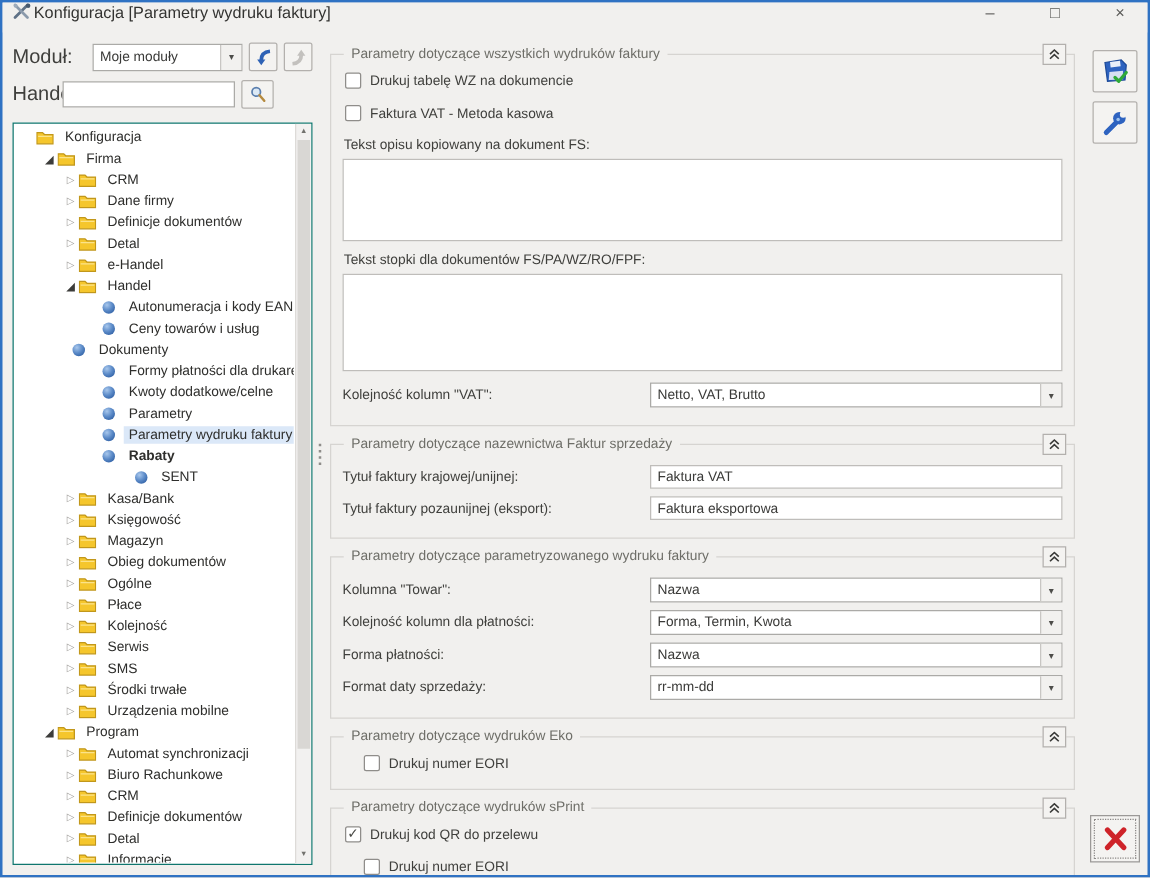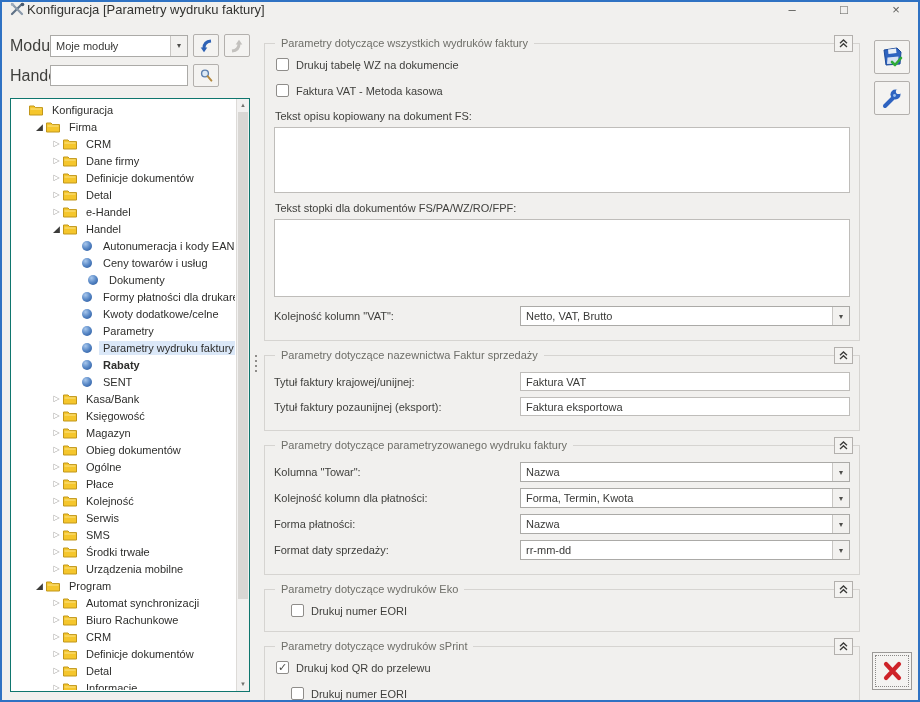--- a/index.html
+++ b/index.html
@@ -17,21 +17,21 @@
   .titlebar { height:24px; display:flex; align-items:flex-start; padding:0 10px 0 8px; gap:2px; background:#f1f0ee; }
   .title-text { font-size:13px; color:#333331; }
   .win-controls { margin-left:auto; display:flex; align-items:center; gap:36px; padding-right:4px; }
   .win-btn { font-size:13px; color:#5c5c59; width:16px; text-align:center; cursor:default; }
   
   .content { display:flex; height:674px; }
   .left-col { width:248px; padding:8px 0 8px 8px; display:flex; flex-direction:column; }
   .form-row { display:flex; align-items:center; margin-bottom:7px; }
   .small-label { width:40px; font-size:16px; color:#3f3f3c; }
   .combo, .textfield { height:22px; background:#fff; border:1px solid #abaaa7; display:flex; align-items:center; }
-  .combo-modul { width:138px; }
+  .combo-modul { width:138px;margin-left:24px; }
   .combo-value { flex:1; padding:0 5px; font-size:11px; white-space:nowrap; overflow:hidden; }
   .combo-arrow { width:17px; align-self:stretch; border-left:1px solid #c8c6c3; background:#f2f1ef; display:flex; align-items:center; justify-content:center; font-size:8px; color:#4d4d4a; }
   .search-input { width:138px; height:21px; border:1px solid #abaaa7; font-size:11px; padding:0 5px; font-family:"Liberation Sans",sans-serif; background:#fff; outline:none; }
   .tool-btn { width:26px; height:23px; margin-left:5px; border:1px solid #b3b0ad; border-radius:2px; background:#f4f3f1; display:flex; align-items:center; justify-content:center; cursor:pointer; }
   .tool-btn.disabled { cursor:default; }
   
   .tree-panel { flex:1; margin-top:4px; border:1px solid #0f766e; background:#fff; position:relative; overflow:hidden; }
   .tree-rows { position:absolute; inset:1px 14px 1px 1px; overflow:hidden; padding-top:1px; }
   .tree-row { height:17px; display:flex; align-items:center; white-space:nowrap; font-size:11px; cursor:default; }
   .expander { width:13px; flex:0 0 13px; text-align:center; }
@@ -214,21 +214,21 @@
             <div class="tree-row" style="padding-left: 55px;">
               <span class="expander none"></span>
               <span class="leaf-ico"></span>
               <span class="tree-label">Autonumeracja i kody EAN</span>
             </div>
             <div class="tree-row" style="padding-left: 55px;">
               <span class="expander none"></span>
               <span class="leaf-ico"></span>
               <span class="tree-label">Ceny towarów i usług</span>
             </div>
-            <div class="tree-row" style="padding-left: 61px;">
+            <div class="tree-row" style="padding-left: 31px;">
               <span class="expander none"></span>
               <span class="leaf-ico"></span>
               <span class="tree-label">Dokumenty</span>
             </div>
             <div class="tree-row" style="padding-left: 55px;">
               <span class="expander none"></span>
               <span class="leaf-ico"></span>
               <span class="tree-label">Formy płatności dla drukare...</span>
             </div>
             <div class="tree-row" style="padding-left: 55px;">
@@ -244,21 +244,21 @@
             <div class="tree-row selected" style="padding-left: 55px;">
               <span class="expander none"></span>
               <span class="leaf-ico"></span>
               <span class="tree-label">Parametry wydruku faktury</span>
             </div>
             <div class="tree-row" style="padding-left: 55px; font-weight: bold;">
               <span class="expander none"></span>
               <span class="leaf-ico"></span>
               <span class="tree-label">Rabaty</span>
             </div>
-            <div class="tree-row" style="padding-left: 55px;">
+            <div class="tree-row" style="padding-left: 81px;">
               <span class="expander none"></span>
               <span class="leaf-ico"></span>
               <span class="tree-label">SENT</span>
             </div>
             <div class="tree-row" style="padding-left: 38px;">
               <span class="expander collapsed">▷</span>
               <span class="folder-ico">
                 <svg width="14" height="12" viewBox="0 0 14 12">
                   <path d="M0.5 2 L5 2 L6.6 3.6 L13.5 3.6 L13.5 11 L0.5 11 Z" fill="#f5c62c" stroke="#c1971b" stroke-width="1"></path>
                   <path d="M1.5 5 L12.5 5" stroke="#fbe38a" stroke-width="1"></path>

